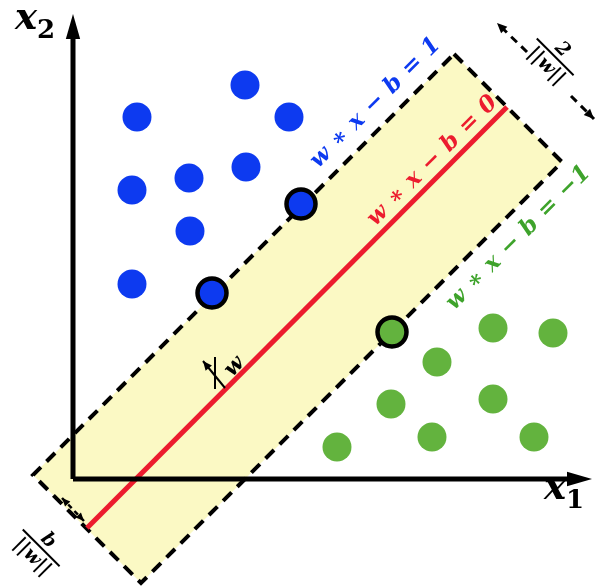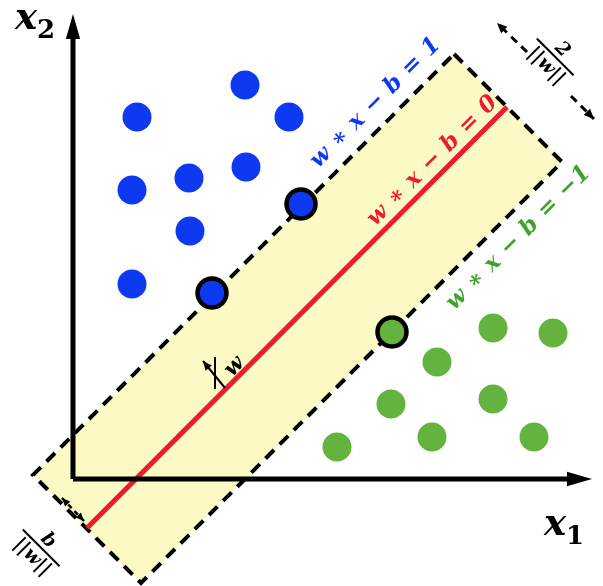--- a/index.html
+++ b/index.html
@@ -14,21 +14,21 @@
   }
   .eq{font-size:23px;letter-spacing:0.5px;}
   #eq-blue{left:374px;top:101px;}
   #eq-red{left:431px;top:159px;}
   #eq-green{left:517px;top:236px;}
   #w-label{left:233px;top:365px;font-size:22px;color:#000;transform:translate(-50%,-50%) rotate(-48deg);}
   .axis-label{
     position:absolute;font-weight:bold;font-style:italic;color:#000;
     font-size:37px;line-height:1;transform:translate(-50%,-50%);white-space:nowrap;
   }
-  #x1-label{left:564px;top:526px;}
+  #x1-label{left:564px;top:490px;}
   #x2-label{left:35px;top:20px;}
   .axsub{font-size:26px;font-style:normal;font-weight:bold;vertical-align:-9px;}
   .frac{
     position:absolute;text-align:center;font-weight:bold;font-style:italic;
     color:#000;font-size:19px;line-height:1.12;
     transform:translate(-50%,-50%) rotate(45deg);
   }
   #margin-frac{left:555px;top:57px;}
   #b-frac{left:41px;top:548px;}
   .frac .num{padding:0 4px;}

